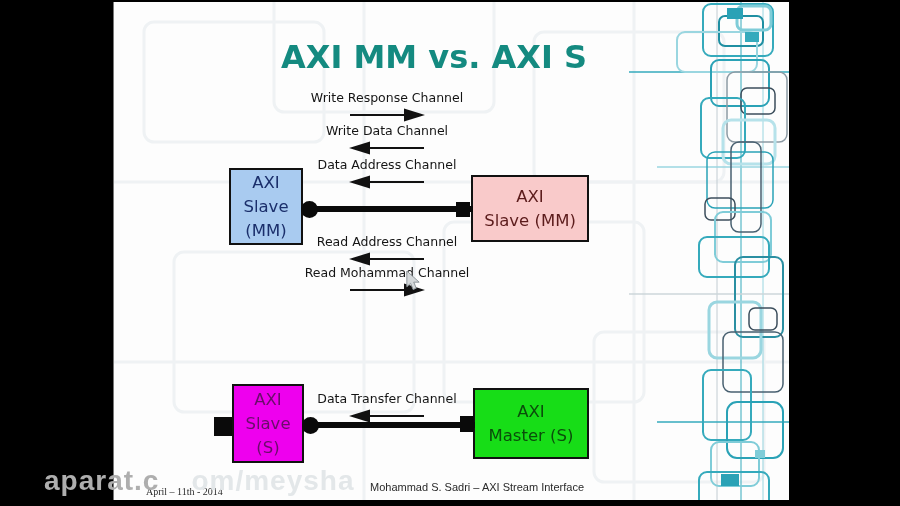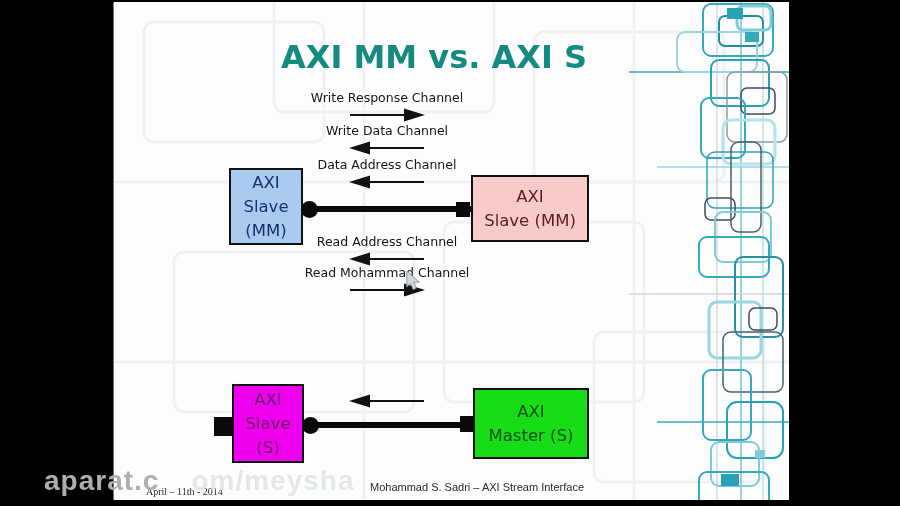--- a/index.html
+++ b/index.html
@@ -189,20 +189,21 @@
     </div>
     <div class="box box-mm-master">
       <span>AXI</span>
       <span>Slave (MM)</span>
     </div>
     <div class="bus bus-line-mm"></div>
     <div class="bus bus-circle bus-circle-mm"></div>
     <div class="bus bus-square-mm"></div>
 
     <div class="channel" style="top:389px">
+      <div class="ch-label">Data Transfer Channel</div>
       <div class="ch-arrow left">
         <svg width="78" height="16" viewBox="0 0 78 16">
             <line x1="2" y1="8" x2="60" y2="8"></line>
             <polygon points="56,1.5 77,8 56,14.5"></polygon>
           </svg>
       </div>
     </div>
 
     <div class="box box-s-slave">
       <span>AXI</span>

